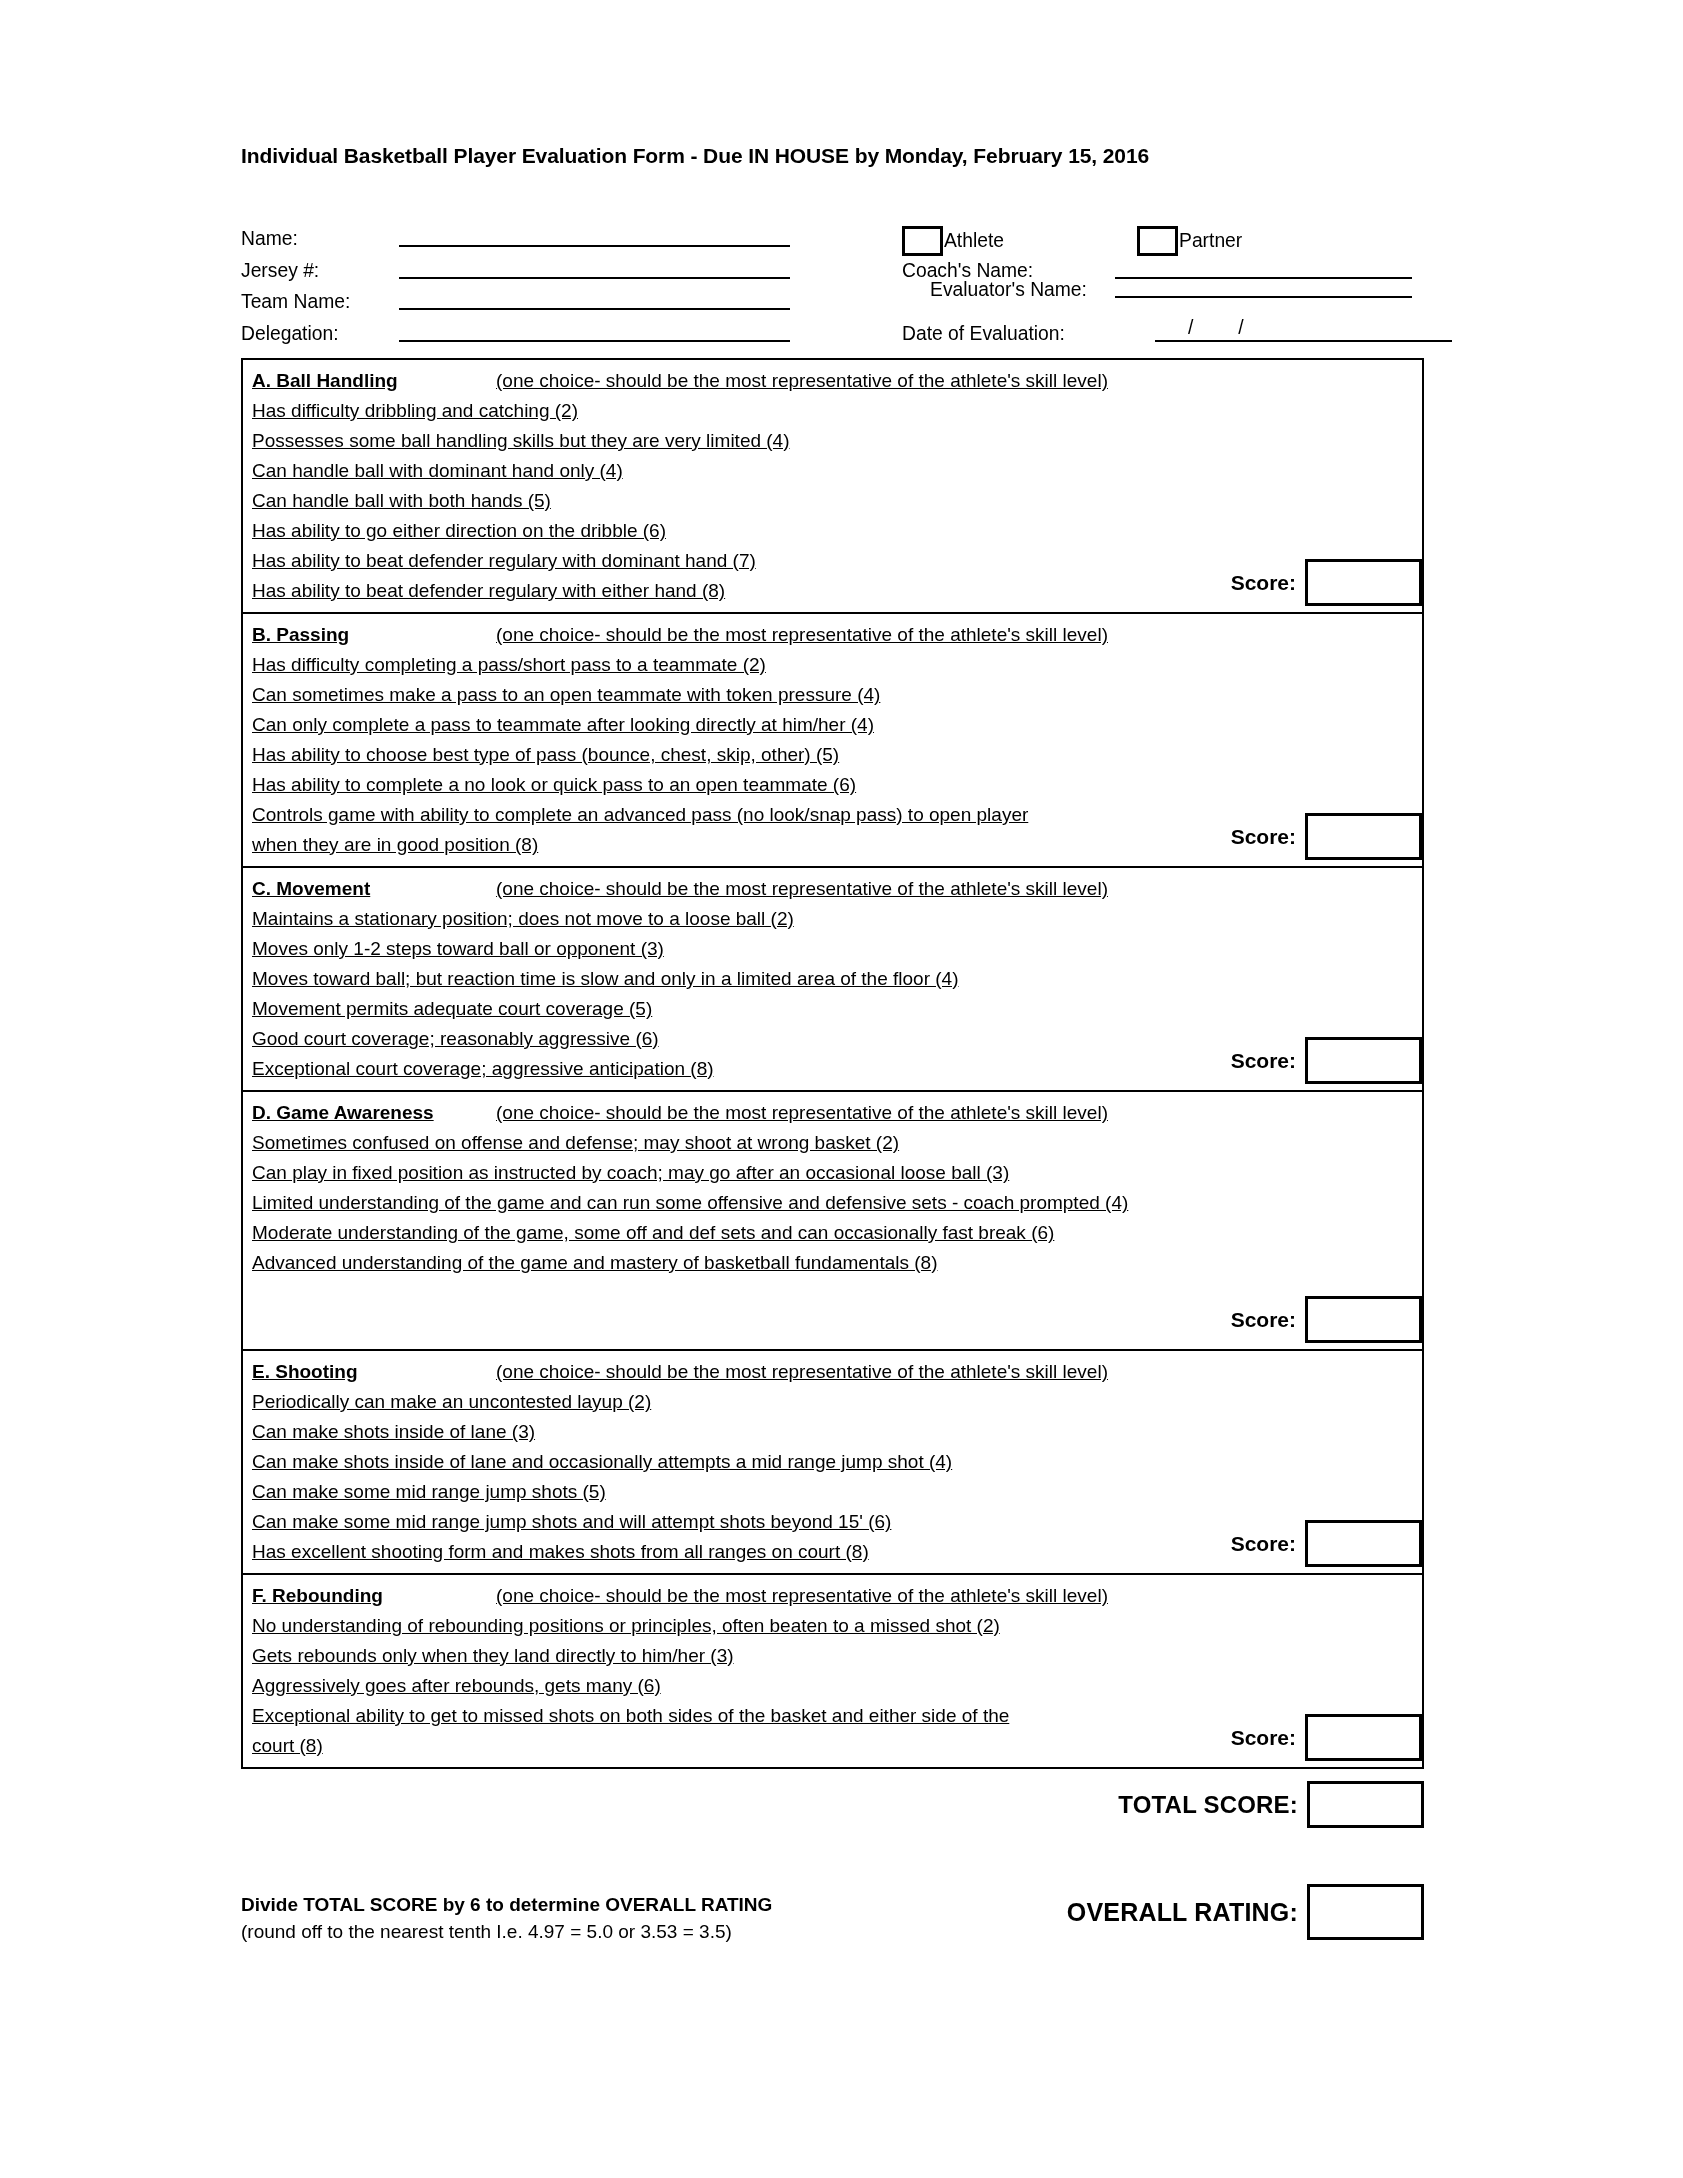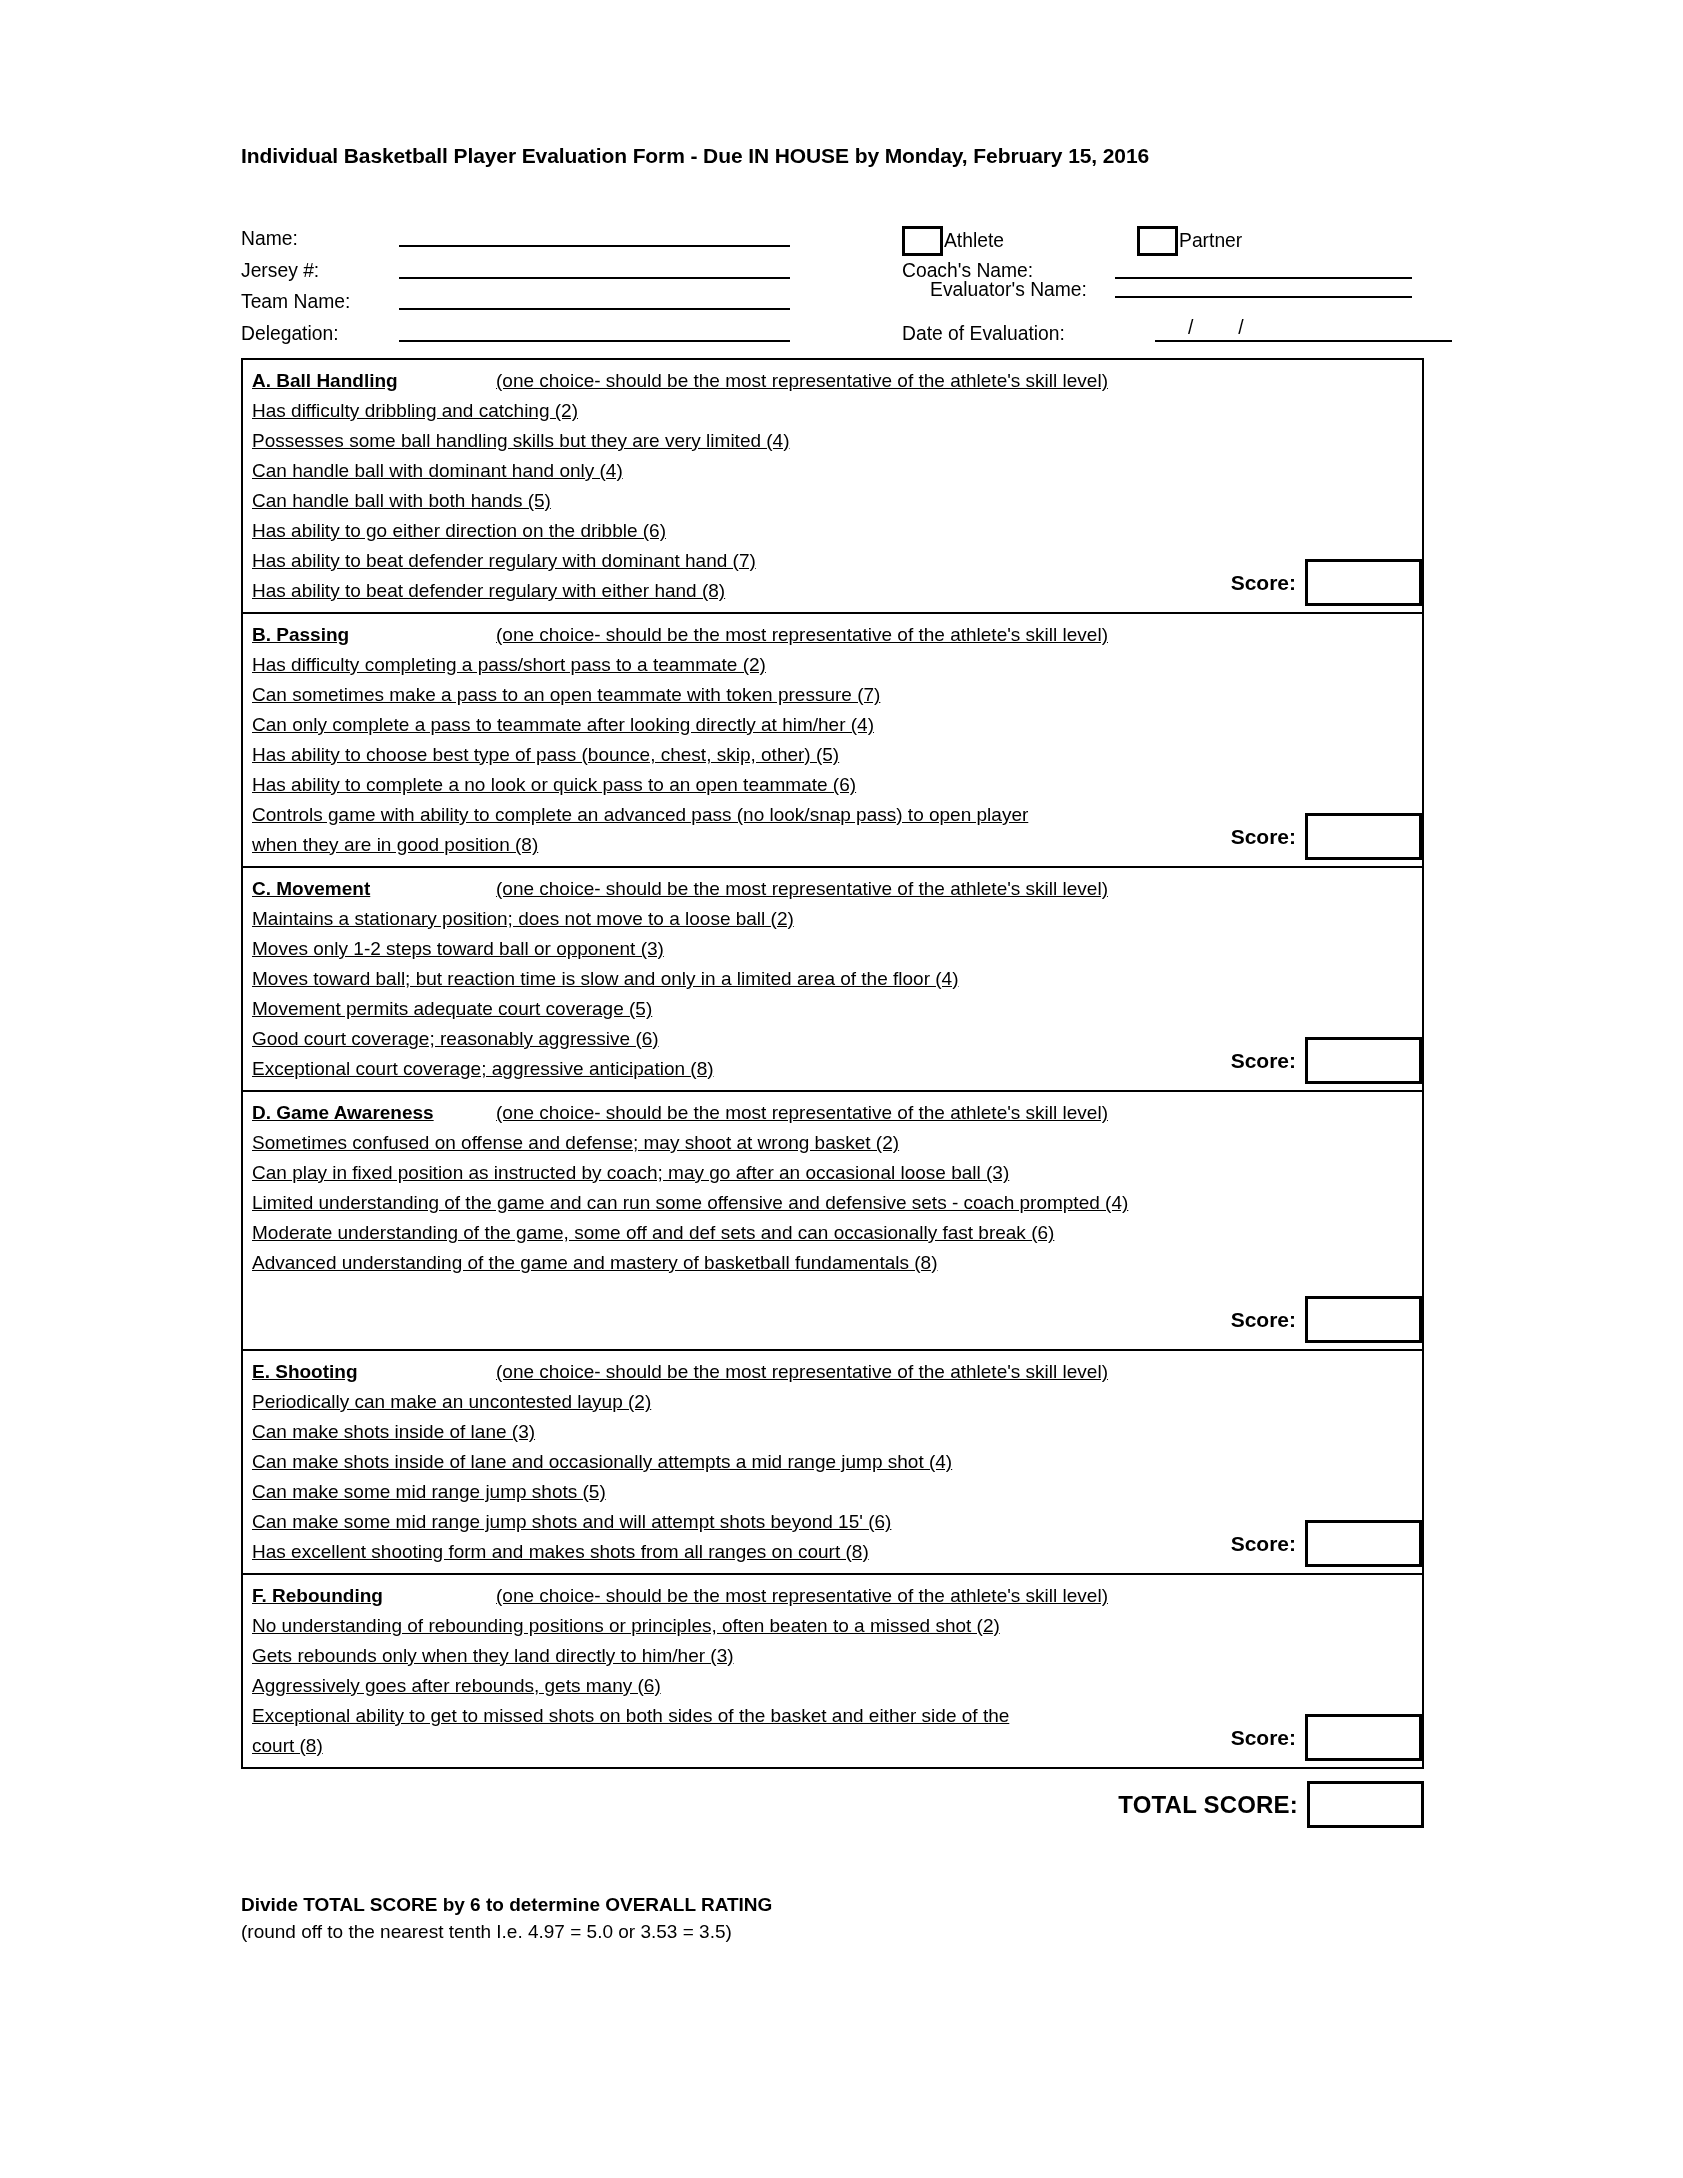--- a/index.html
+++ b/index.html
@@ -304,21 +304,21 @@
         </div>
       </div>
 
       <div class="section">
         <div class="sec-inner">
           <div class="sec-head">
             <span class="sec-name">B.  Passing</span>
             <span class="sec-note">(one choice- should be the most representative of the athlete's skill level)</span>
           </div>
           <div class="sec-item">Has difficulty completing a pass/short pass to a teammate (2)</div>
-          <div class="sec-item">Can sometimes make a pass to an open teammate with token pressure (7)</div>
+          <div class="sec-item">Can sometimes make a pass to an open teammate with token pressure (4)</div>
           <div class="sec-item">Can only complete a pass to teammate after looking directly at him/her (4)</div>
           <div class="sec-item">Has ability to choose best type of pass (bounce, chest, skip, other) (5)</div>
           <div class="sec-item">Has ability to complete a no look or quick pass to an open teammate (6)</div>
           <div class="sec-item wrap">Controls game with ability to complete an advanced pass (no look/snap pass) to open player when they are in good position (8)</div>
         </div>
         <div class="score-wrap">
           <span class="score-label">Score:</span>
           <span class="score-box"></span>
         </div>
       </div>
@@ -403,17 +403,21 @@
         <span class="total-label">TOTAL SCORE:</span>
         <span class="score-box"></span>
       </div>
     </div>
 
     <div class="footer-row">
       <div class="footer-text">
         <div class="footer-line1">Divide TOTAL SCORE by 6 to determine OVERALL RATING</div>
         <div class="footer-line2">(round off to the nearest tenth I.e. 4.97 = 5.0 or 3.53 = 3.5)</div>
       </div>
+      <div class="rating-wrap">
+        <span class="rating-label">OVERALL  RATING:</span>
+        <span class="rating-box"></span>
+      </div>
     </div>
 
   </div>
 </div>
 
 
 </body></html>

